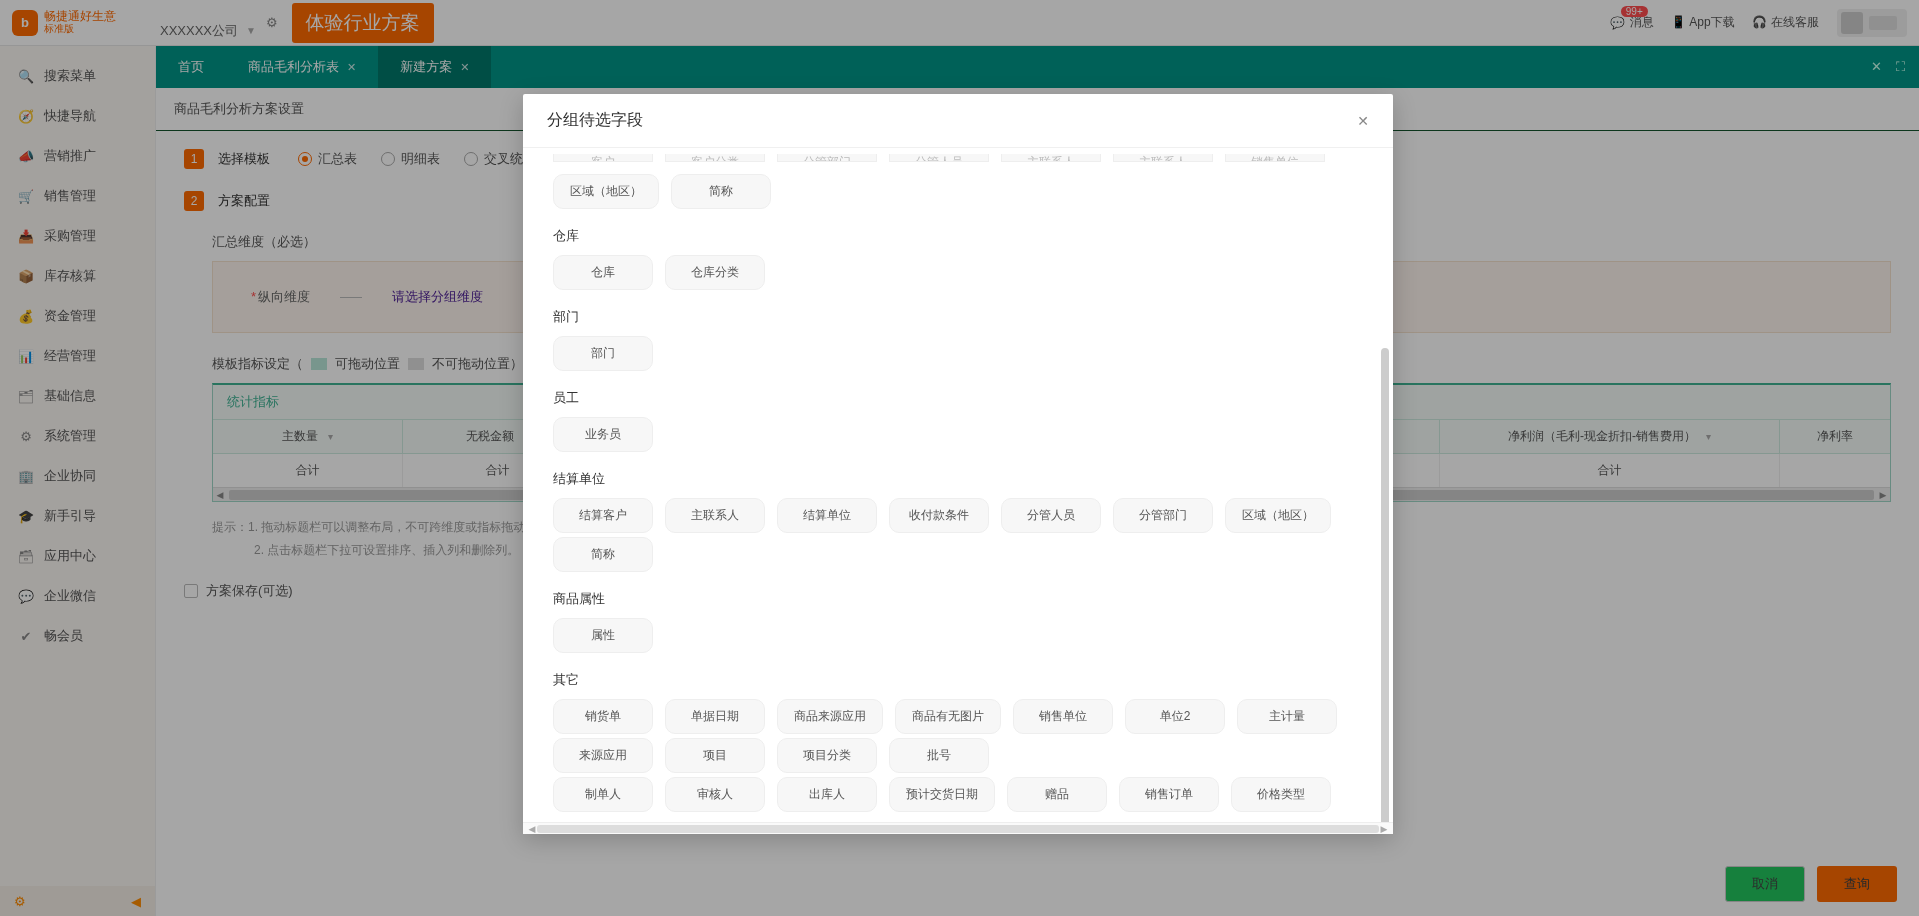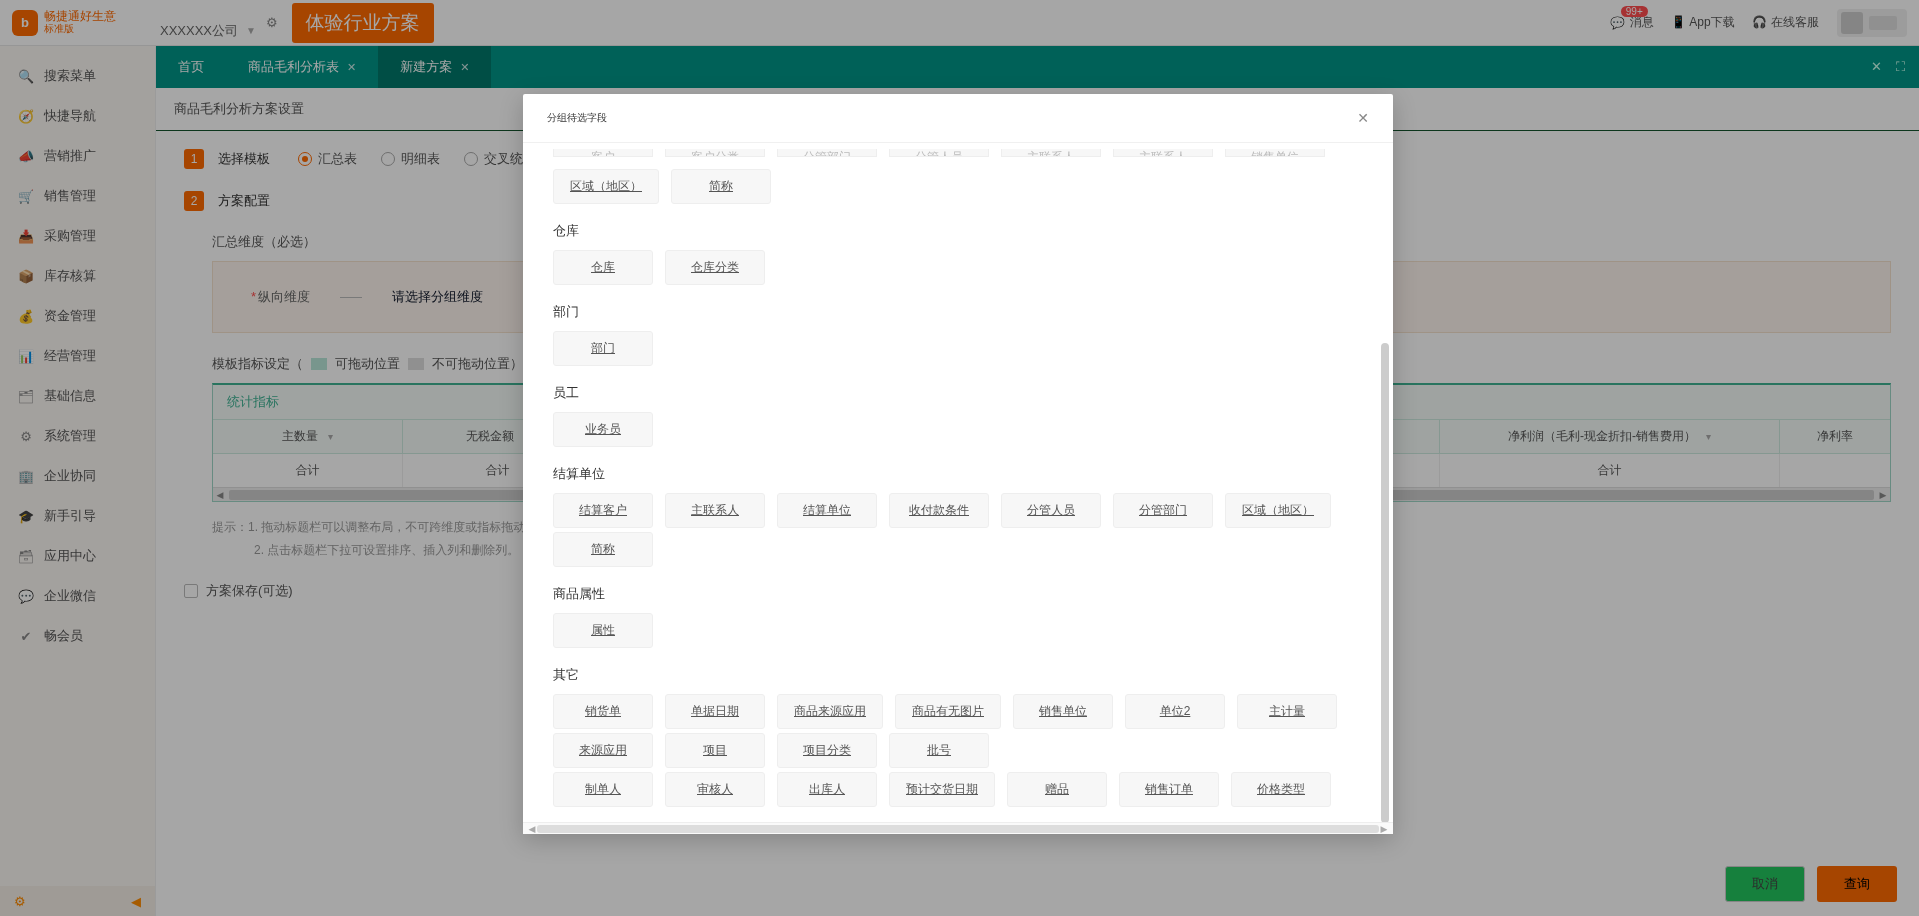--- a/index.html
+++ b/index.html
@@ -73,32 +73,32 @@
 
 .hints { margin: 14px 0 0 28px; color: #999; font-size: 12px; line-height: 1.9; }
 
 .save-row { display: flex; align-items: center; gap: 8px; margin-top: 20px; color: #555; font-size: 13px; margin-left: 0; }
 .cb { width: 14px; height: 14px; border: 1px solid #bbb; border-radius: 2px; }
 
 
 .page-footer { position: absolute; bottom: 0; right: 0; padding: 14px 22px; display: flex; gap: 12px; background: transparent; }
 .btn { padding: 8px 26px; border-radius: 3px; font-size: 13px; cursor: pointer; border: 1px solid transparent; }
 .btn.plain { background: #22c55e; border-color: #ccc; color: #444; }
-.btn.theme { background: #ff6a00; color: #000000; }
+.btn.theme { background: #ff6a00; color: #404040; }
 
 
 .mask { position: absolute; inset: 0; background: rgba(0,0,0,.35); z-index: 50; }
 .modal { position: absolute; top: 94px; left: 523px; width: 870px; height: 740px; background: #fff; border-radius: 2px; box-shadow: 0 6px 24px rgba(0,0,0,.2); display: flex; flex-direction: column; }
 .modal-head { padding: 16px 24px; display: flex; align-items: center; border-bottom: 1px solid #f0f0f0; }
-.modal-title { font-size: 10px; color: #333; }
+.modal-title { font-size: 16px; color: #333; }
 .modal-close { margin-left: auto; color: #888; cursor: pointer; font-size: 14px; }
 .modal-body { flex: 1; overflow: auto; padding: 6px 30px 10px; position: relative; }
 .group-label { font-size: 13px; color: #333; margin: 18px 0 10px; font-weight: 500; }
 .chip-row { display: flex; flex-wrap: wrap; gap: 12px; }
-.chip { min-width: 100px; padding: 8px 16px; background: #f7f7f7; border: 1px solid #eee; border-radius: 3px; text-align: center; color: #555; font-size: 12px; cursor: pointer; text-decoration: underline; }
+.chip { min-width: 100px; padding: 8px 16px; background: #f7f7f7; border: 1px solid #eee; border-radius: 10px; text-align: center; color: #555; font-size: 12px; cursor: pointer; }
 .cut-row { display: flex; gap: 12px; margin-bottom: 12px; }
 .cut { flex: 0 0 100px; padding: 0 16px; background: #f7f7f7; border: 1px solid #eee; text-align: center; color: #bbb; font-size: 12px; height: 8px; overflow: hidden; border-top: none; }
 .modal-vscroll { position: absolute; right: 2px; top: 0; bottom: 0; width: 10px; }
 .modal-vscroll .vthumb { position: absolute; top: 200px; width: 8px; height: 480px; background: #ccc; border-radius: 4px; }
 .modal-hscroll { height: 12px; border-top: 1px solid #eee; background: #fafafa; display:flex; align-items:center; padding: 0 4px; }
 .modal-hscroll .mthumb { flex:1; height: 8px; background: #ddd; border-radius: 3px; }
 .modal-hscroll .ar { color:#aaa; font-size:9px; width:10px; text-align:center; }
 </style>
 </head>
 <body>
@@ -254,21 +254,21 @@
 
       <div class="step-row">
         <div class="step-badge">2</div>
         <span>方案配置</span>
       </div>
 
       <div class="section-sub">汇总维度（必选）</div>
       <div class="dimension-box">
         <span><span class="req">*</span><span>纵向维度</span></span>
         <span class="dash"></span>
-        <span style="color:#0f172a">请选择分组维度</span>
+        <span style="color:#4c1d95">请选择分组维度</span>
       </div>
 
       <div class="template-legend">
         <span>模板指标设定（</span>
         <span class="sw green"></span>
         <span>可拖动位置</span>
         <span class="sw grey"></span>
         <span>不可拖动位置）</span>
       </div>
 

